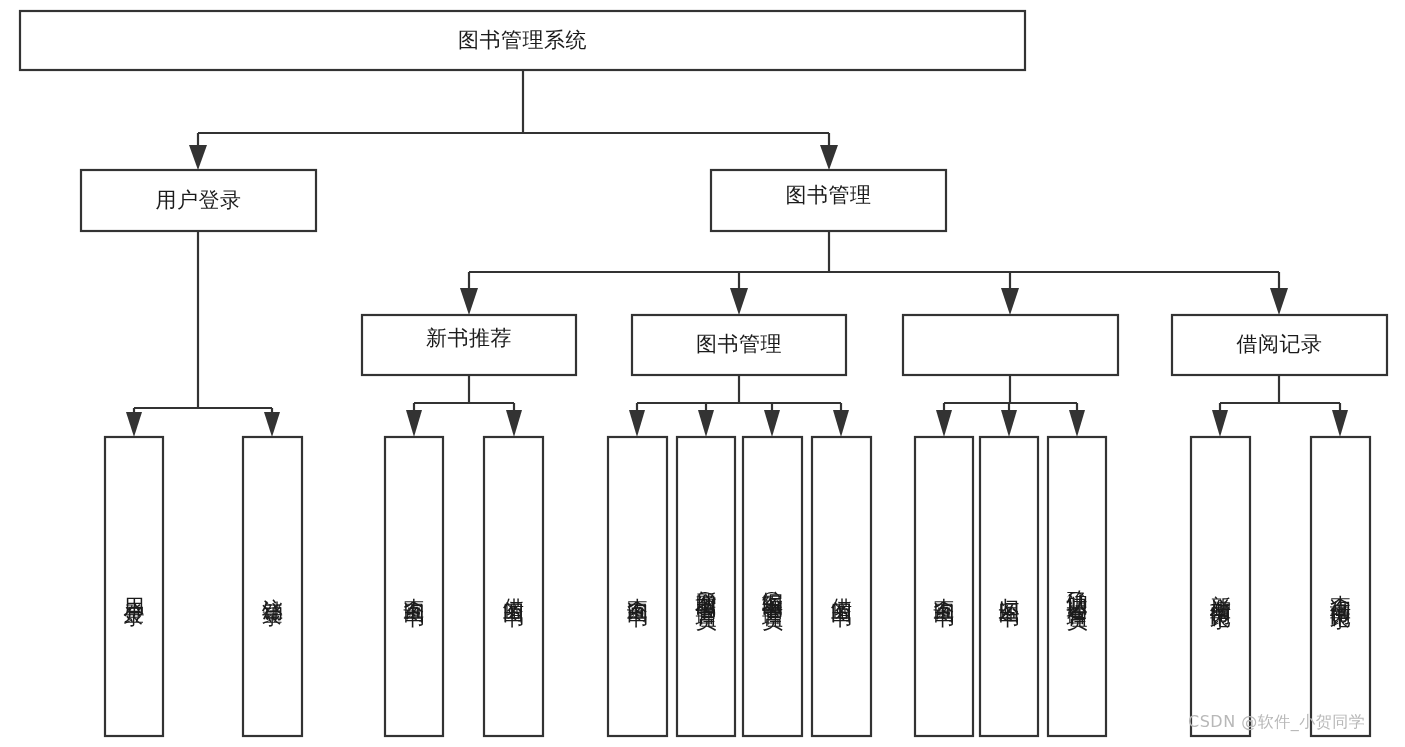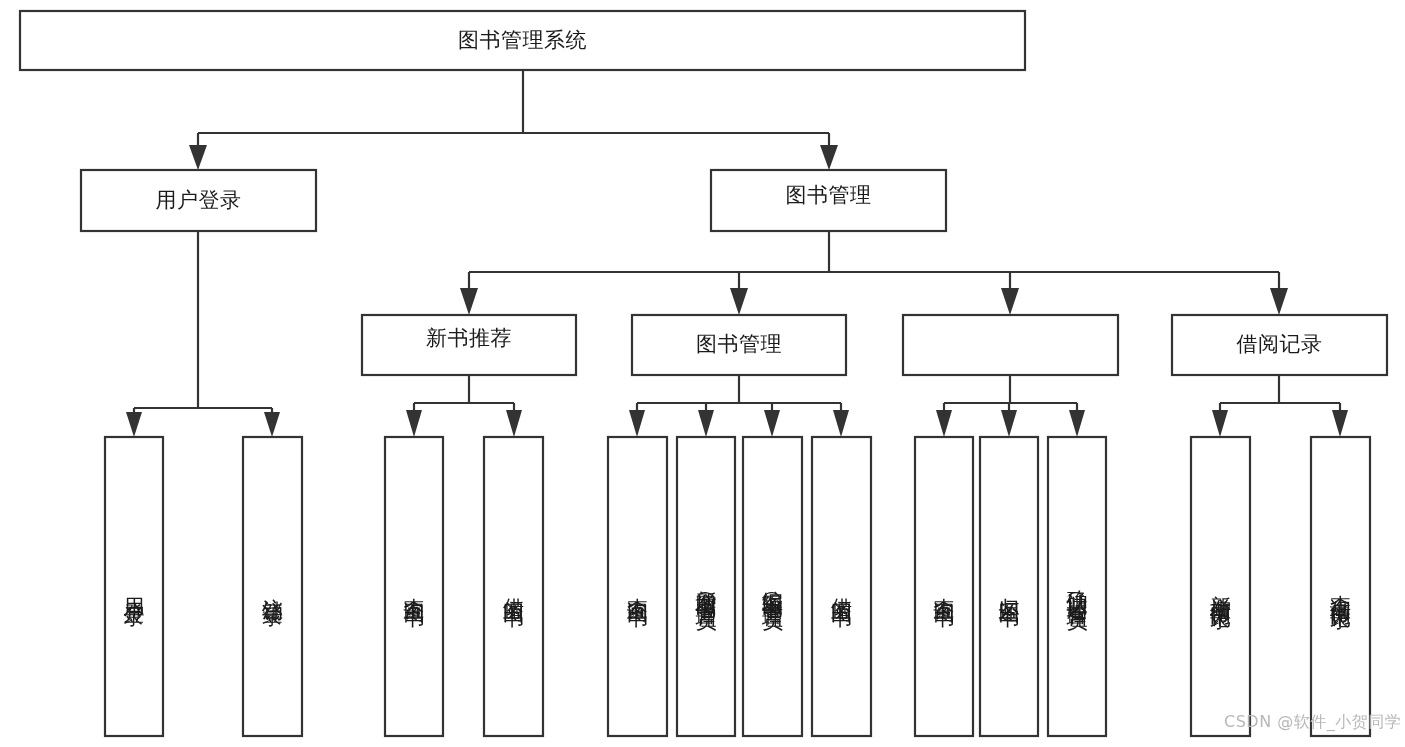--- a/index.html
+++ b/index.html
@@ -67,21 +67,20 @@
     pointer-events: none;
   }
   .watermark {
     position: absolute;
     left: 1188px;
     top: 712px;
     font-size: 16px;
     color: #b8b8b8;
     white-space: nowrap;
     letter-spacing: 0.5px;
-    margin-left: 36px;
   }
 </style>
 </head>
 <body>
 
 <div id="diagram-root">
 
   <svg class="diagram-canvas" viewBox="0 0 1405 747">
 
     <g>

